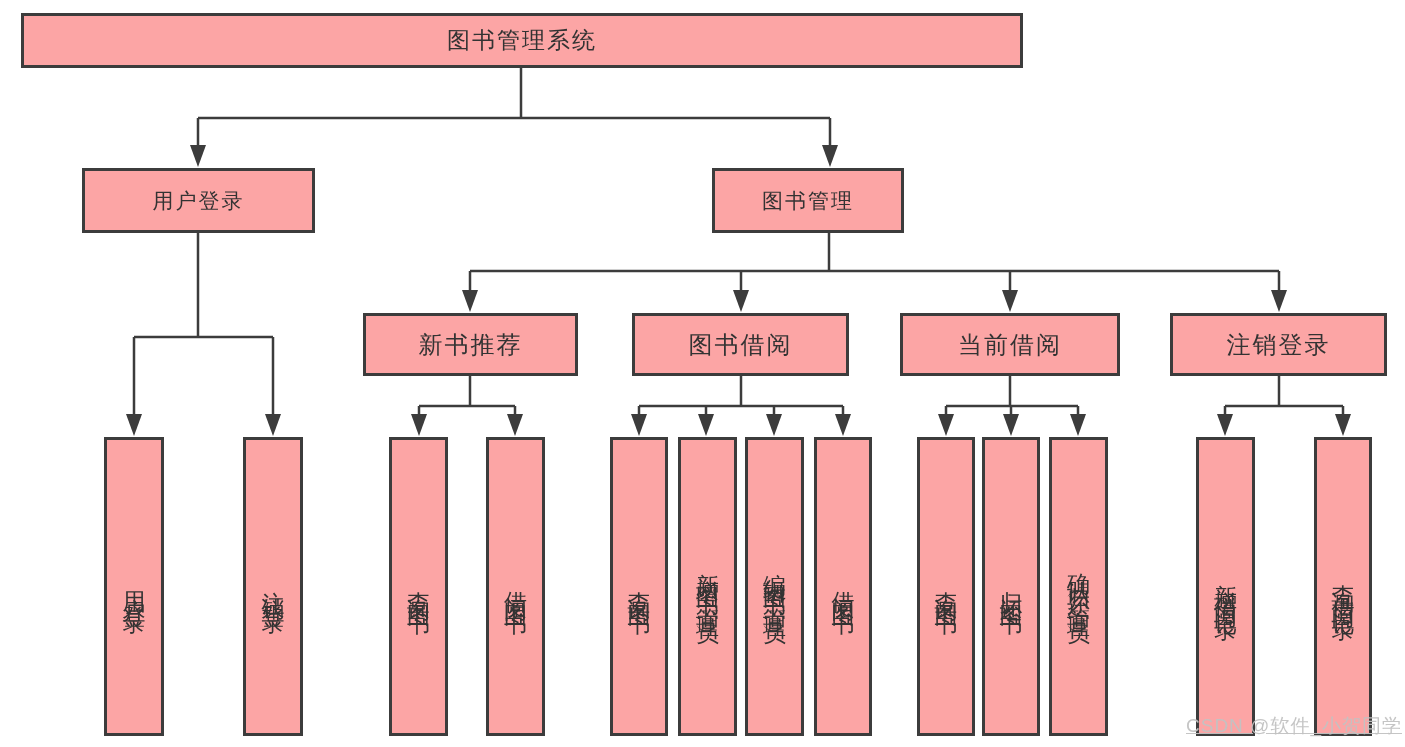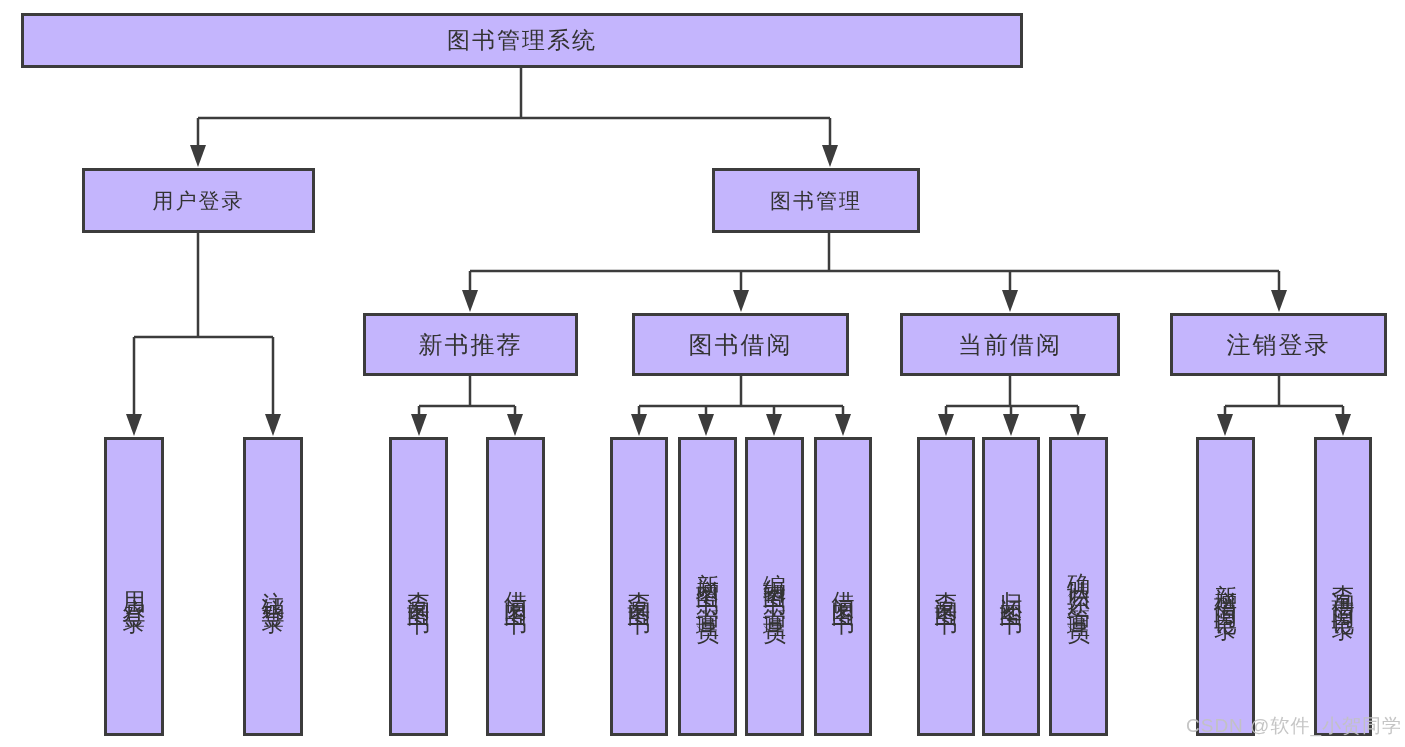--- a/index.html
+++ b/index.html
@@ -19,21 +19,21 @@
     position: absolute;
     left: 0;
     top: 0;
     width: 1405px;
     height: 747px;
     display: block;
   }
   .box {
     position: absolute;
     box-sizing: border-box;
-    background: #c4b5fd;
+    background: #fca5a5;
     border: 3px solid #3c3c3c;
     display: flex;
     align-items: center;
     justify-content: center;
     color: #333333;
   }
   .box.h span {
     white-space: nowrap;
     letter-spacing: 2px;
   }
@@ -51,20 +51,21 @@
   }
   .watermark {
     position: absolute;
     left: 1186px;
     top: 713px;
     font-size: 19px;
     letter-spacing: 1px;
     color: rgba(194, 194, 194, 0.95);
     white-space: nowrap;
     z-index: 5;
+    text-decoration: underline;
   }
 </style>
 </head>
 <body>
 
 <div class="stage">
 
   <svg class="wires" viewBox="0 0 1405 747">
     <g stroke="#3c3c3c" stroke-width="2.5" fill="none">
       <path d="M521 68 V118 M198 118 H830 M198 118 V150 M830 118 V150"></path>
@@ -98,21 +99,21 @@
     </g>
   </svg>
 
   <div class="box h root-box">
     <span>图书管理系统</span>
   </div>
 
   <div class="box h l2" style="left:82px;width:233px">
     <span>用户登录</span>
   </div>
-  <div class="box h l2" style="left:712px;width:208px">
+  <div class="box h l2" style="left:712px;width:192px">
     <span>图书管理</span>
   </div>
 
   <div class="box h l3" style="left:363px;width:215px">
     <span>新书推荐</span>
   </div>
   <div class="box h l3" style="left:900px;width:220px">
     <span>当前借阅</span>
   </div>
   <div class="box h l3" style="left:632px;width:217px">

